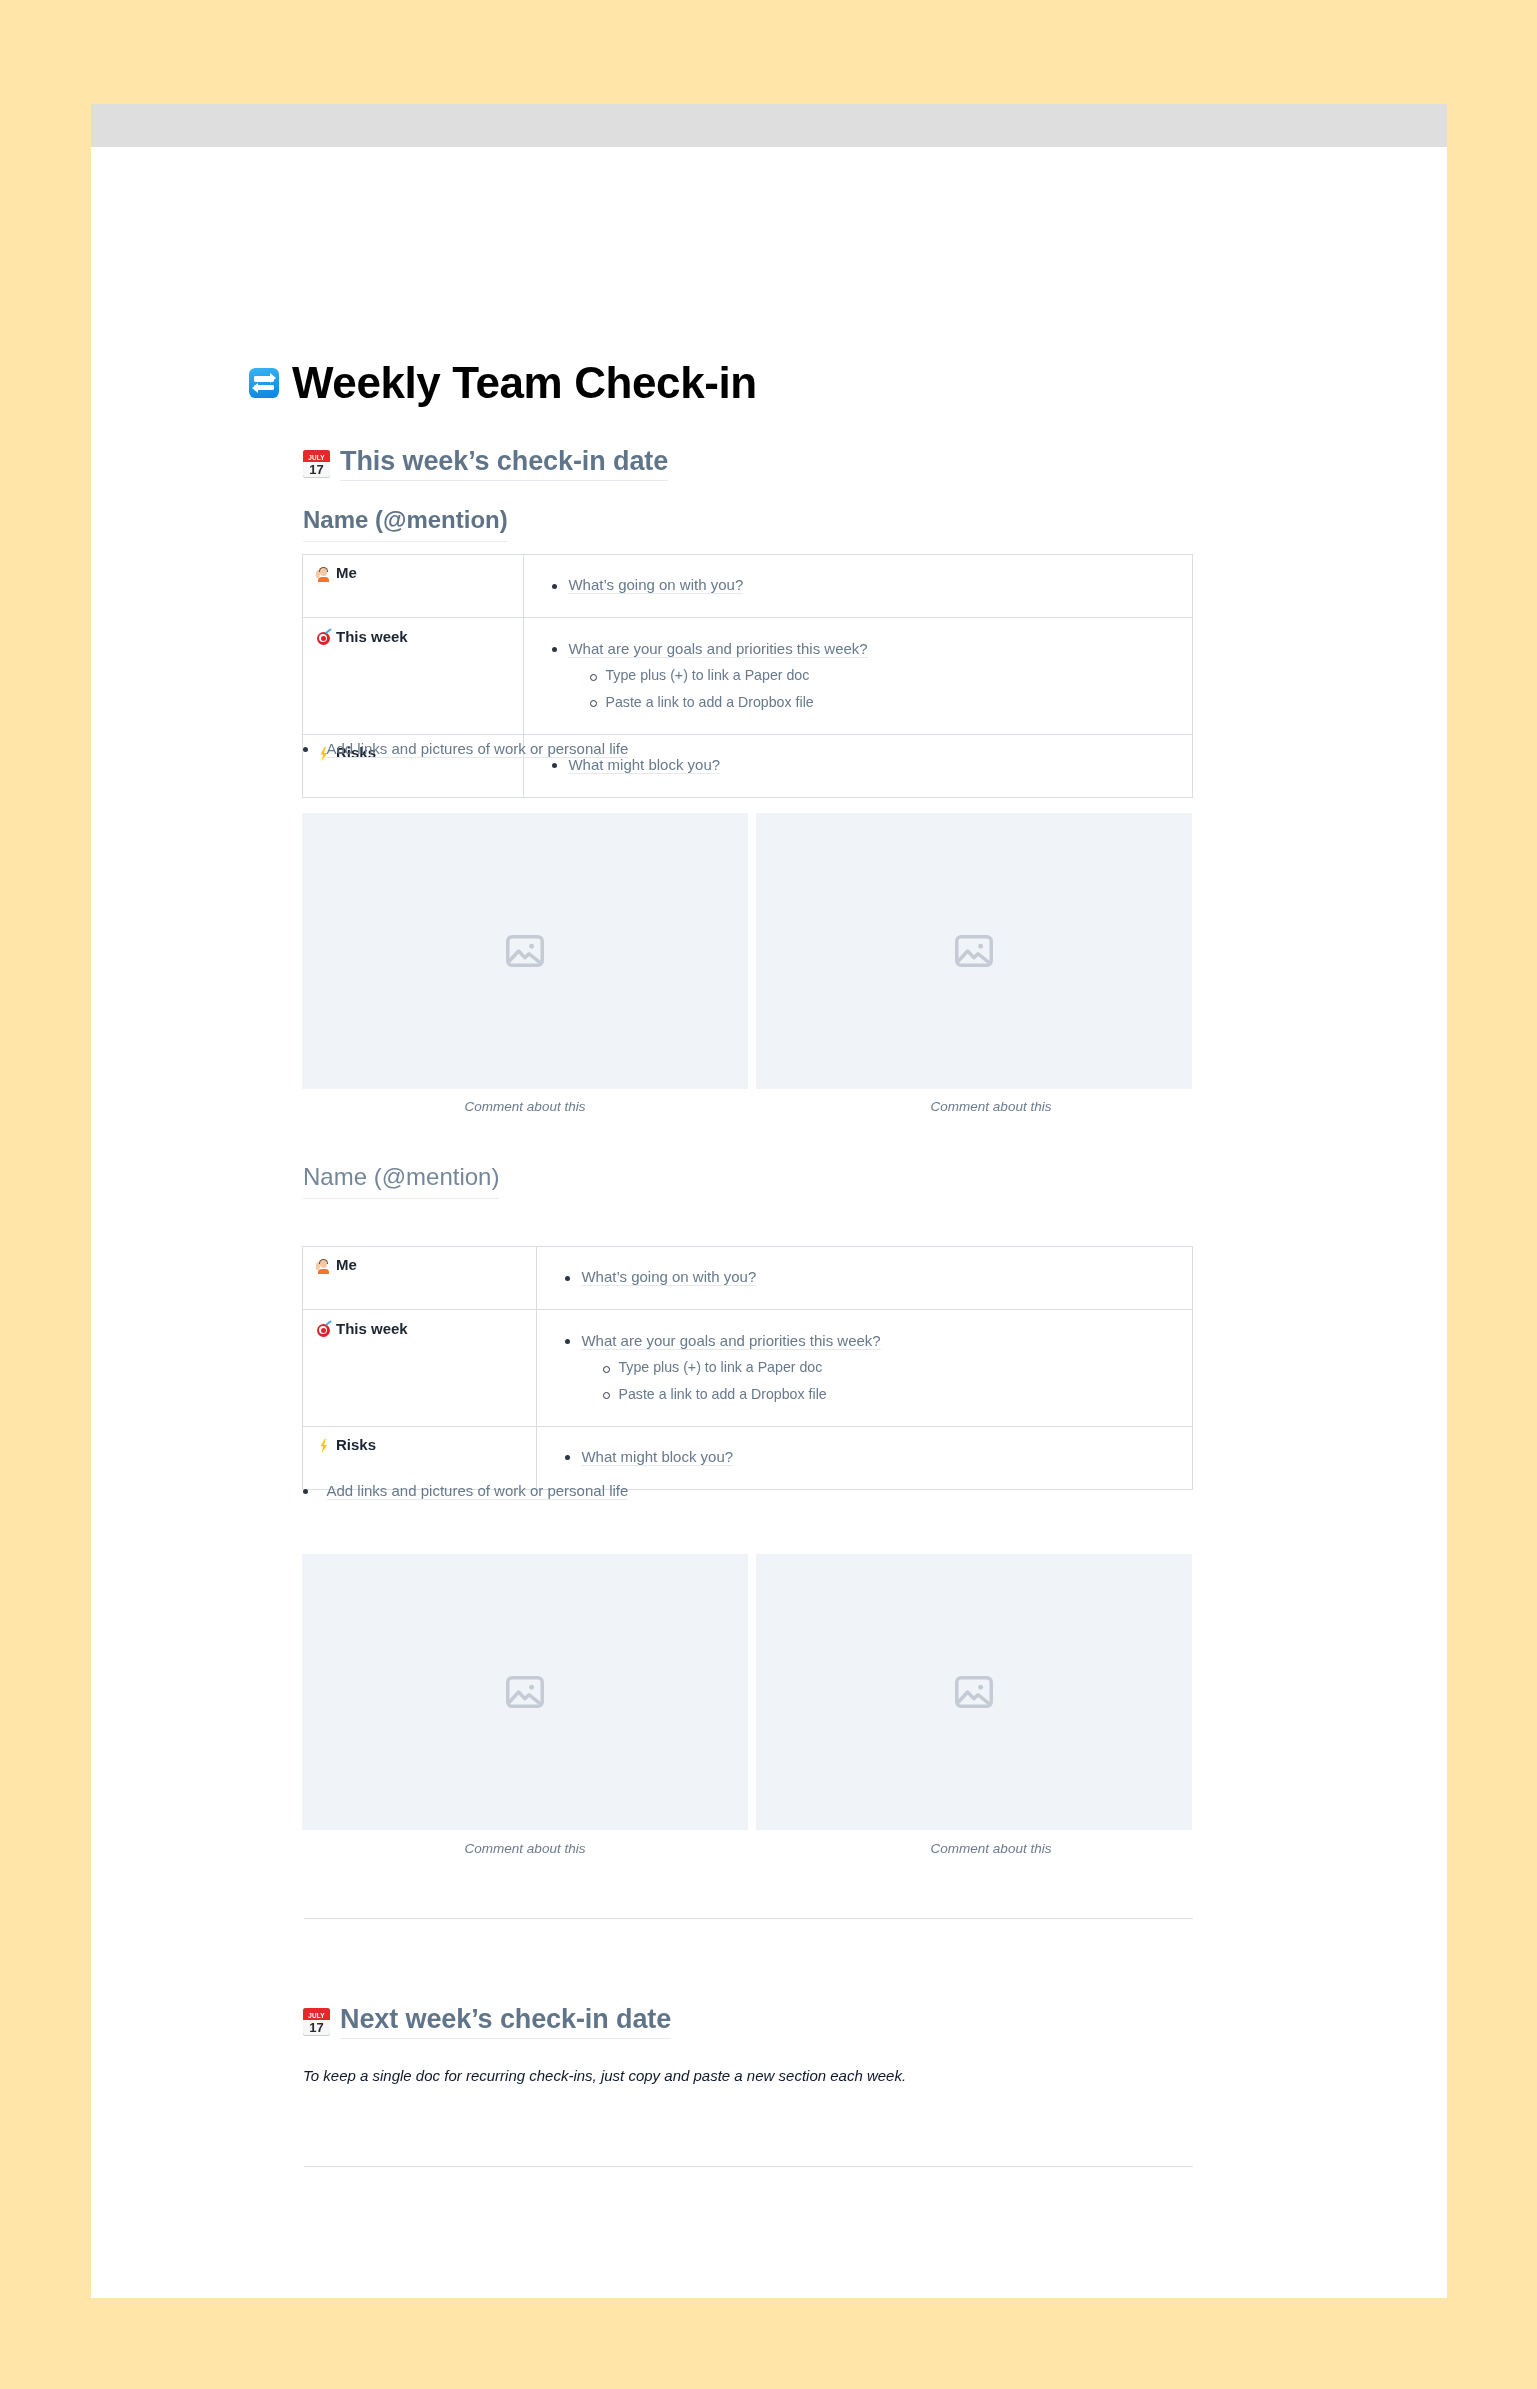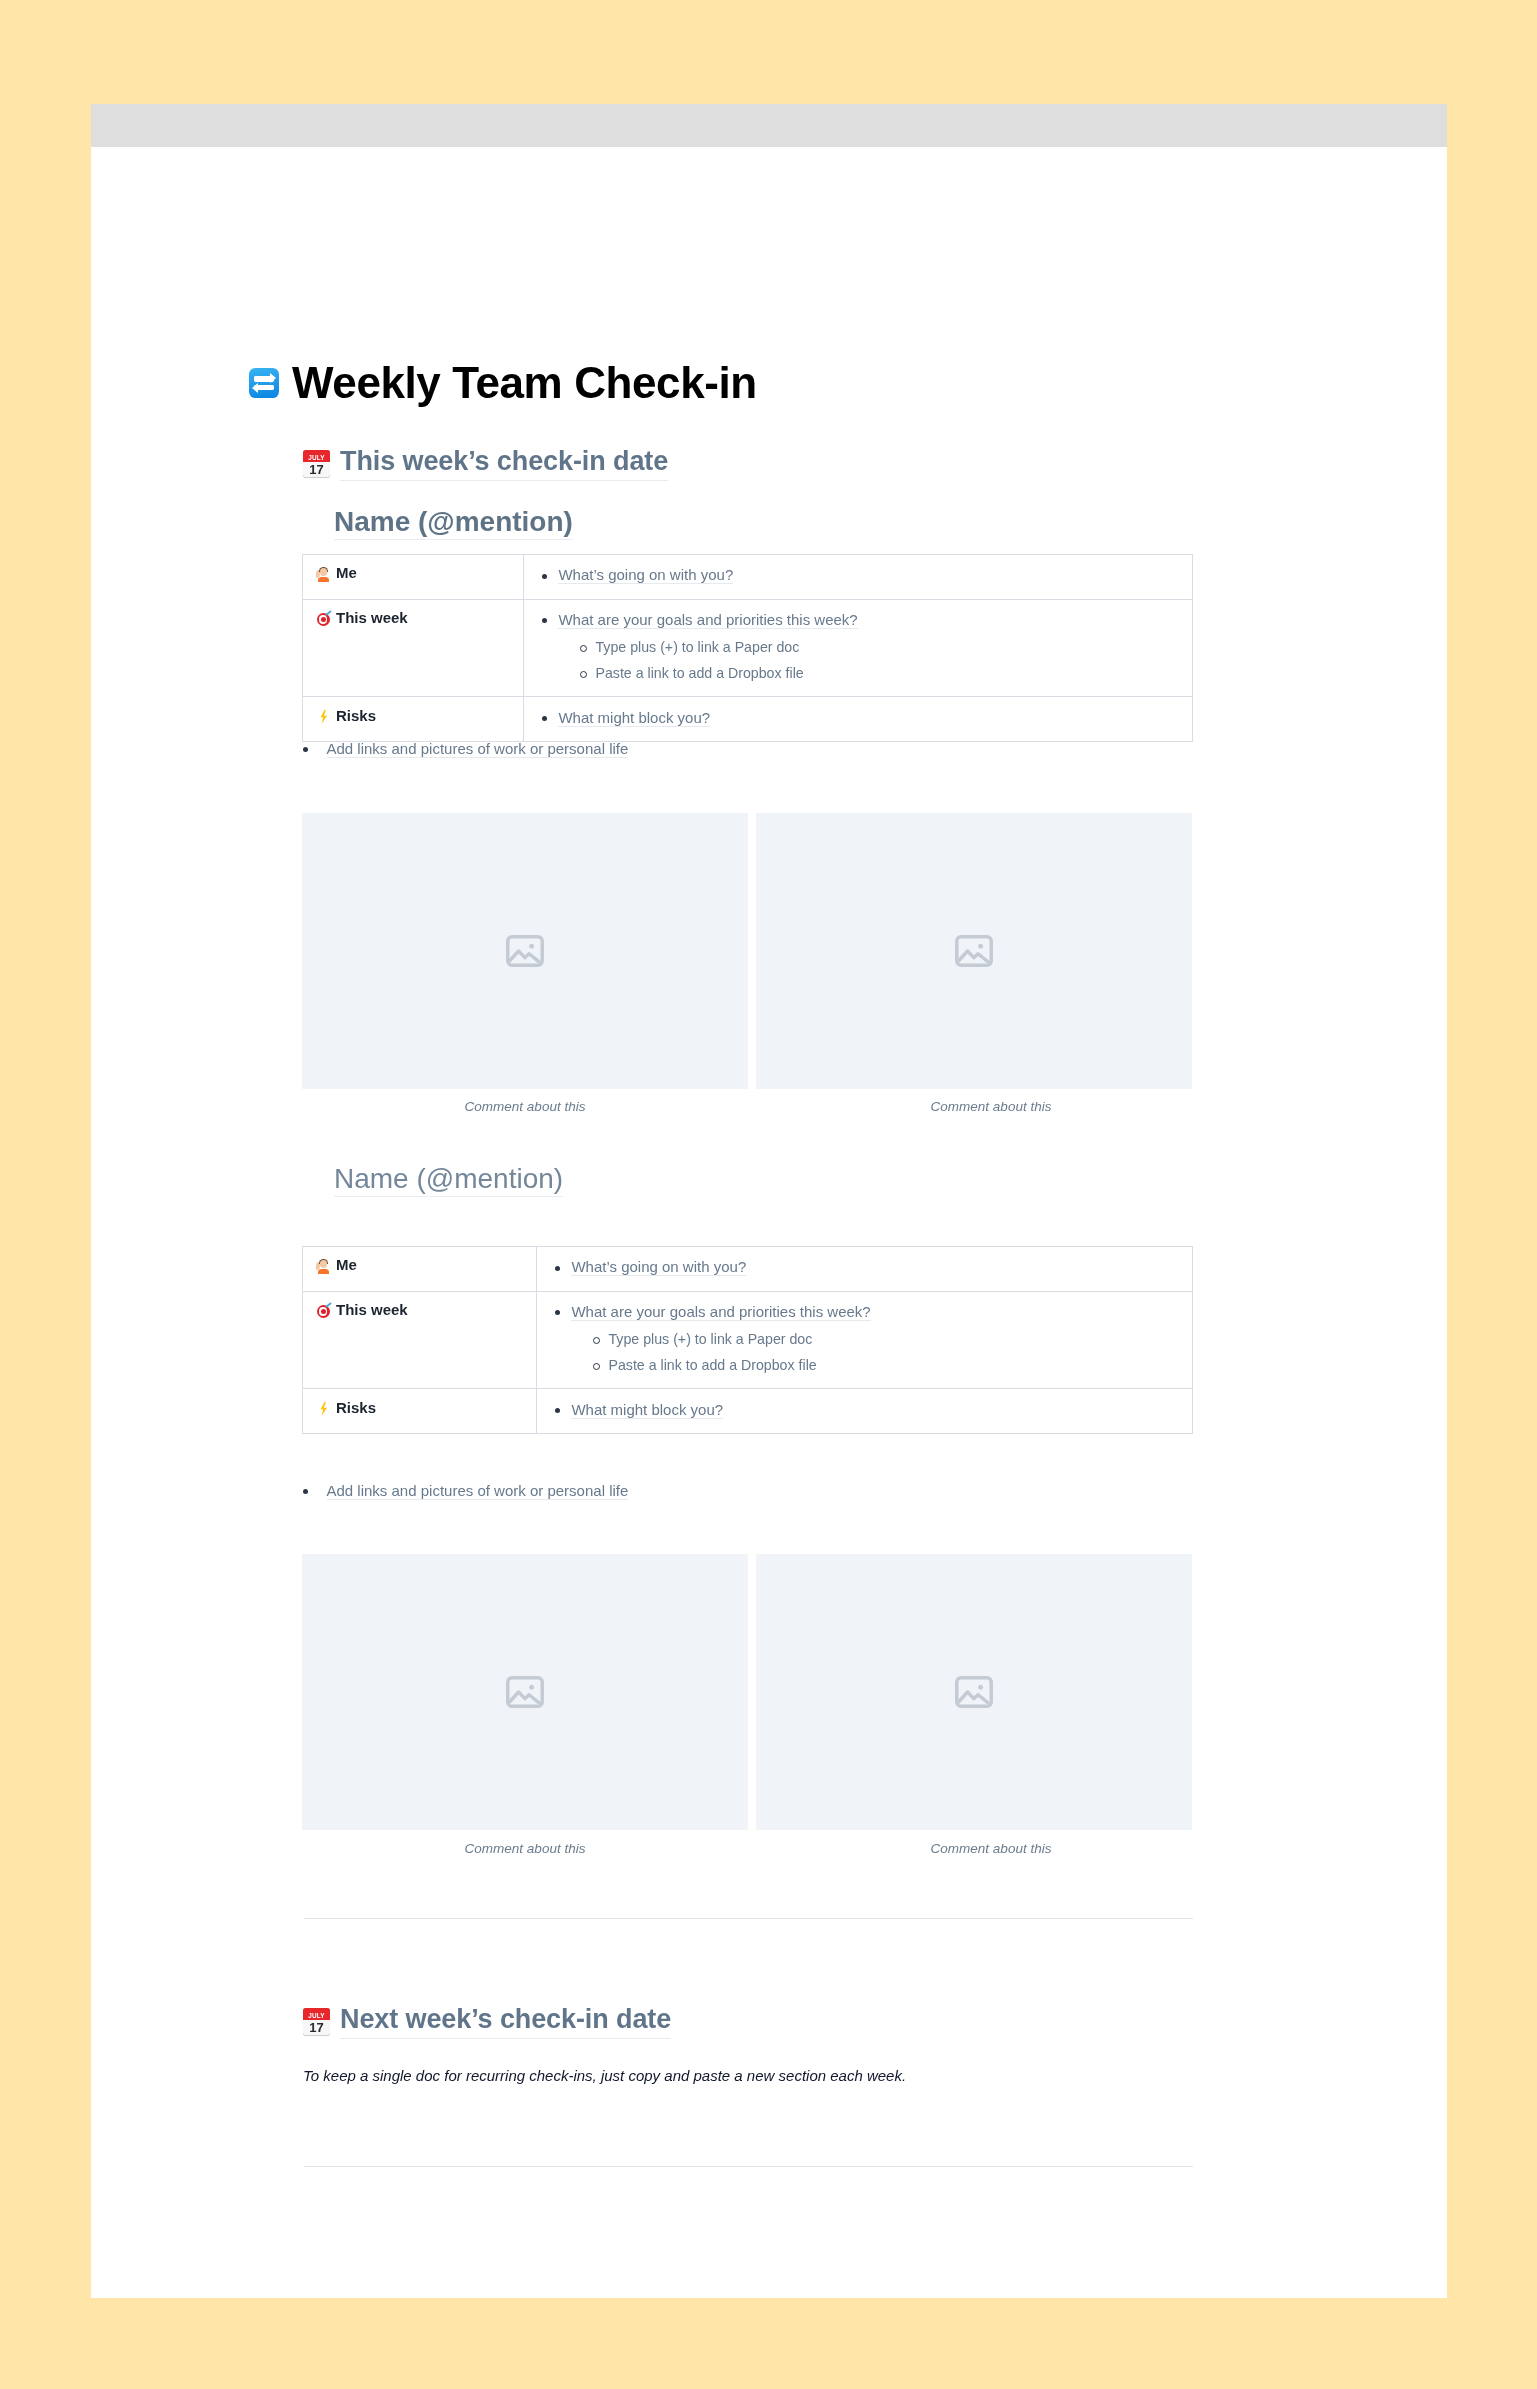--- a/index.html
+++ b/index.html
@@ -135,27 +135,26 @@
     font-size: 27px;
     font-weight: bold;
     color: #60758a;
     letter-spacing: -0.1px;
     border-bottom: 1.4px solid #e7ebef;
     padding-bottom: 2.8px;
   }
 
   
   .name-head {
-    font-size: 28px;
+    font-size: 24px;
     font-weight: bold;
     color: #5f7386;
     display: inline-block;
     border-bottom: 1.4px solid #e9edf1;
-    padding-bottom: 1px;
-    margin-left: 31px;
+    padding-bottom: 7px;
   }
   .name-head.light {
     color: #74879a;
     font-weight: normal;
   }
 
   
   table.checkin {
     border-collapse: collapse;
     table-layout: fixed;
@@ -239,21 +238,21 @@
   }
   
   .gl-bolt .b {
     position: absolute; left: 2.8px; top: 0.7px;
     width: 10px; height: 14.2px;
     background: #ffc300;
     clip-path: polygon(58% 0%, 18% 52%, 44% 52%, 28% 100%, 82% 42%, 50% 42%, 72% 0%);
   }
 
   
-  ul.bl, ul.bl ul { list-style: none; margin: 0; padding: 0; }
+  ul.bl, ul.bl ul { list-style: none; margin: 10px; padding: 0; }
   ul.bl > li {
     position: relative;
     padding-left: 21.4px;
     font-size: 15px;
     color: #67798c;
     line-height: 1.5;
     margin-bottom: 1.4px;
   }
   ul.bl > li > span.txt {
     border-bottom: 0.7px solid #e6eaee;

